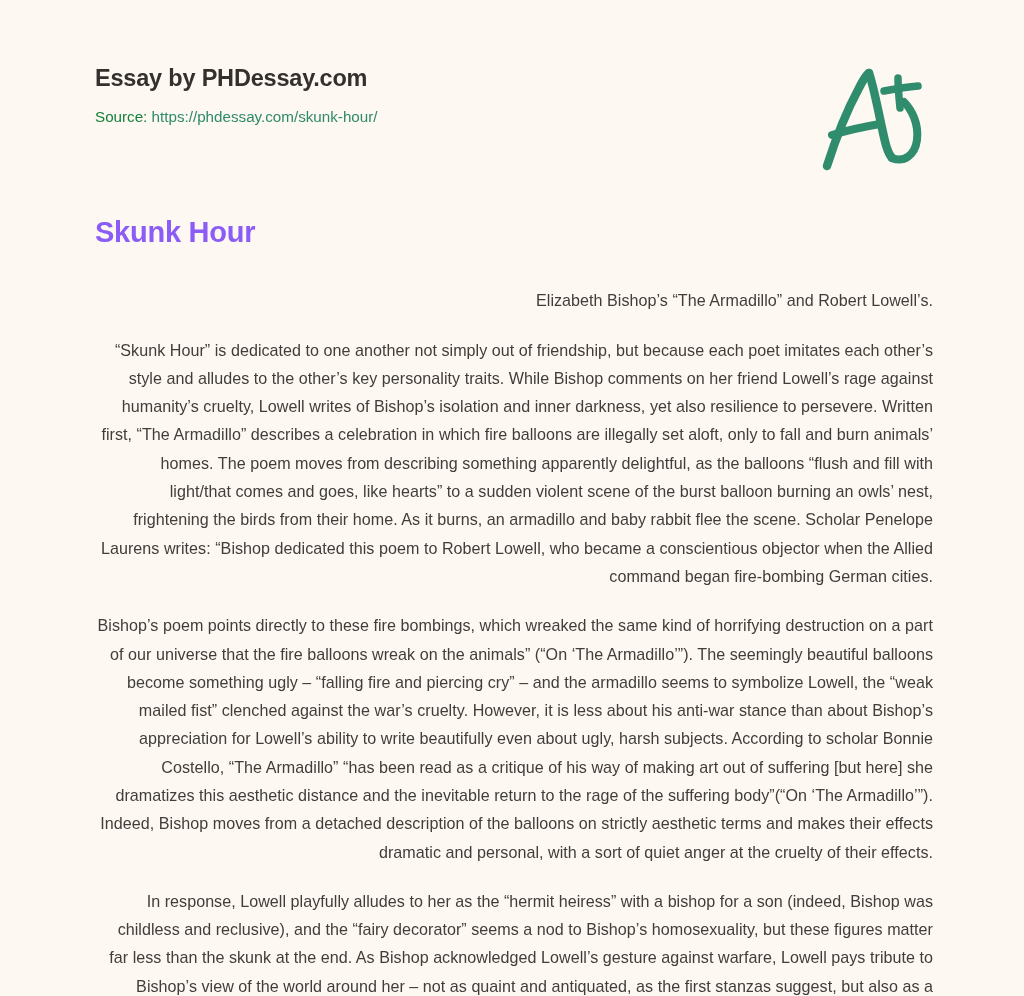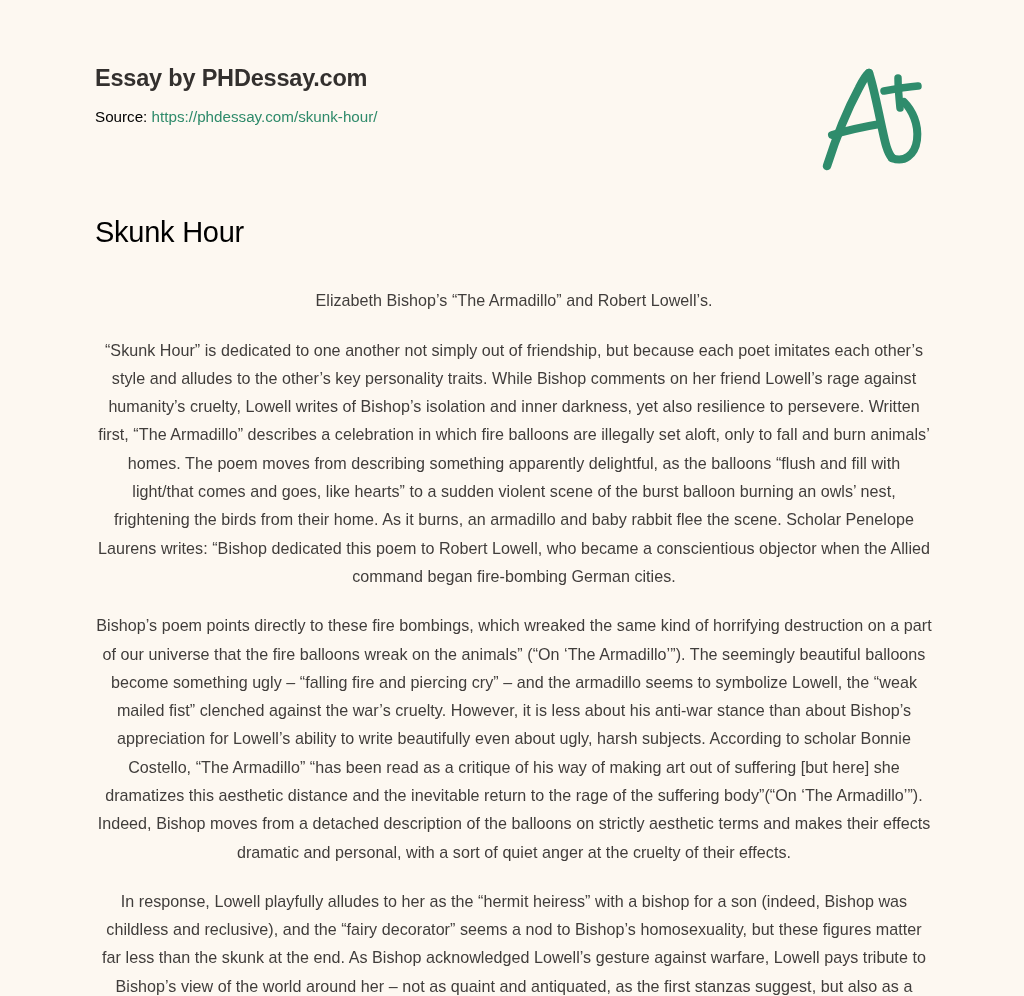--- a/index.html
+++ b/index.html
@@ -40,21 +40,21 @@
     white-space: nowrap;
   }
   .source-line {
     margin-top: 15px;
     font-size: 15.2px;
     line-height: 1.3;
     color: #8b8884;
     white-space: nowrap;
   }
   .source-label {
-    color: #000000;
+    color: #15803d;
     margin-top: 41px;
   }
   .source-url {
     color: #2e8a6a;
     text-decoration: none;
     text-align: center;
   }
 
   
   .logo {
@@ -72,32 +72,32 @@
 
   
   .article {
     position: absolute;
     left: 95px;
     top: 214px;
     width: 838px;
   }
   .article-title {
     font-size: 29px;
-    font-weight: 400;
+    font-weight: 700;
     letter-spacing: -0.25px;
-    color: #000000;
+    color: #8b5cf6;
     line-height: 1.25;
     margin: 0 0 36px 0;
   }
   .para {
     font-size: 16.1px;
     line-height: 28.3px;
     color: #403d3b;
     margin: 0 0 21px 0;
-    text-align: center;
+    text-align: right;
     letter-spacing: 0.04px;
   }
   .para:last-child {
     margin-bottom: 0;
   }
 </style>
 </head>
 <body>
 
 <div class="page">

